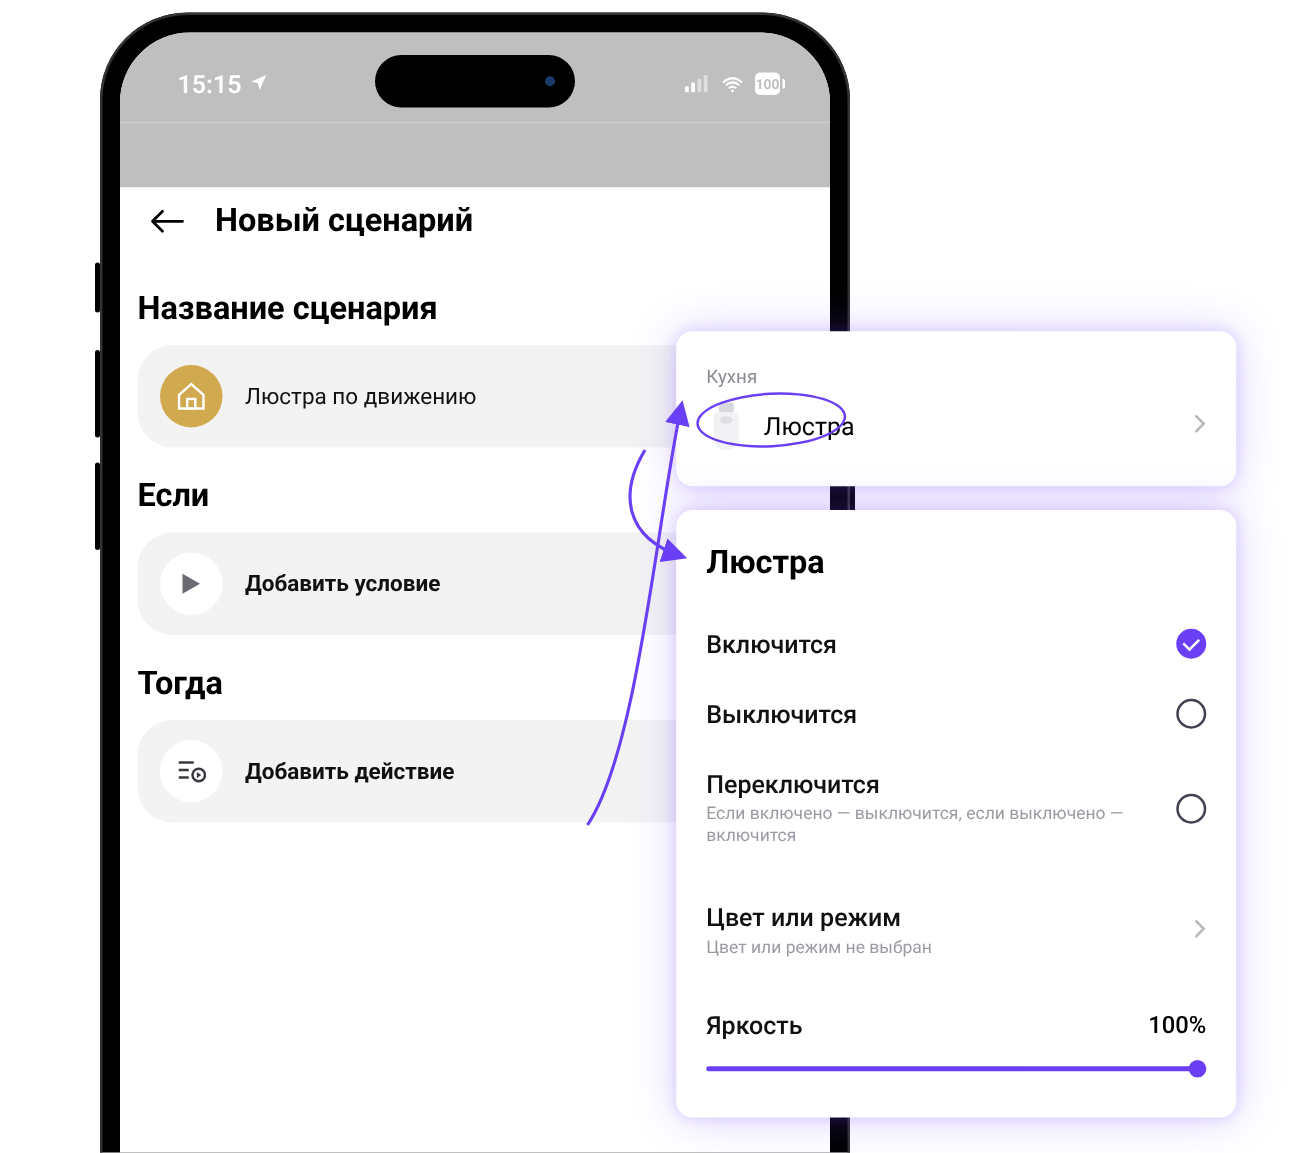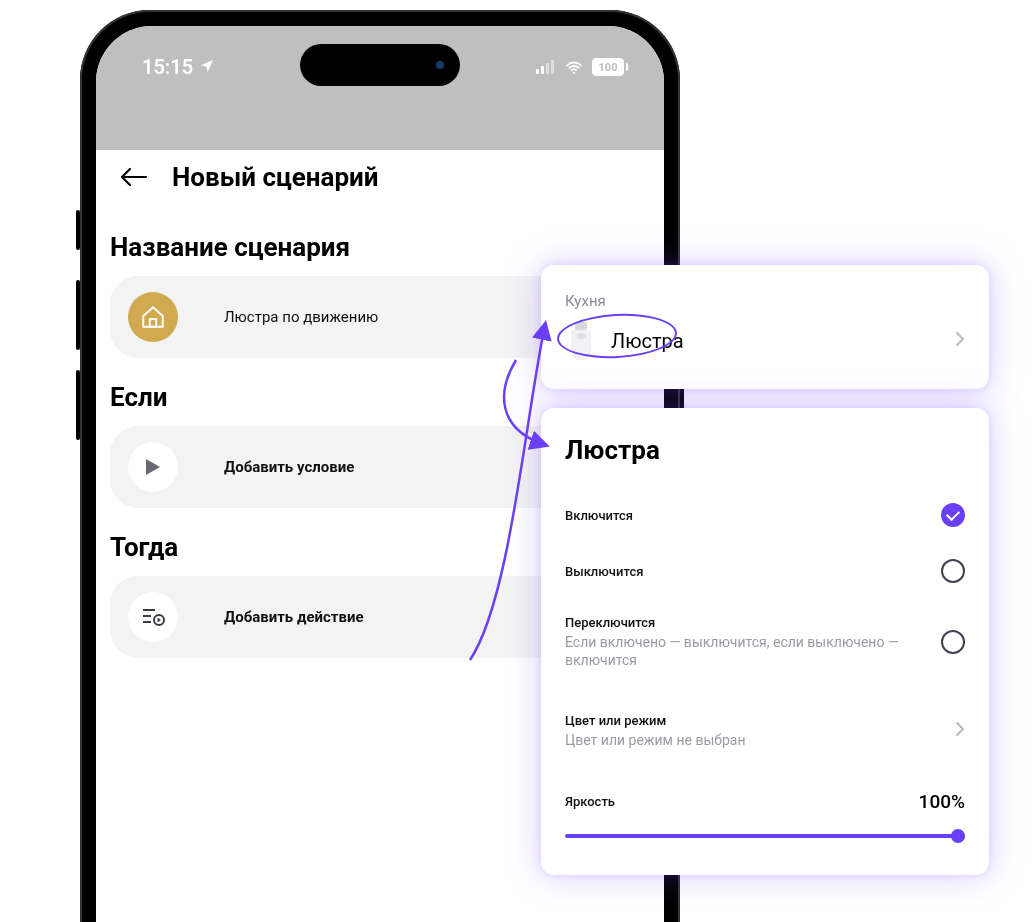--- a/index.html
+++ b/index.html
@@ -84,21 +84,21 @@
       display: flex;
       align-items: center;
       gap: 8px;
       margin-right: 4px;
     }
     .battery {
       display: inline-flex;
       align-items: center;
     }
     .battery-body {
-      width: 32px;
+      width: 20px;
       height: 18px;
       border: 1.5px solid #fff;
       border-radius: 4px;
       display: flex;
       align-items: center;
       justify-content: center;
       font-size: 11px;
       font-weight: 700;
       color: #bfbfbf;
       background: #fff;
@@ -167,24 +167,23 @@
       justify-content: center;
       flex-shrink: 0;
     }
     .icon-circle.gold {
       background: #d1a94f;
     }
     .icon-circle.white {
       background: #fff;
     }
     .card-label {
-      font-size: 15px;
+      font-size: 18px;
       color: #111;
       font-weight: 400;
-      margin-left: 28px;
     }
     .card-label.bold {
       font-weight: 700;
     }
 
     
     .popout {
       position: absolute;
       background: #fff;
       border-radius: 13px;
@@ -250,21 +249,21 @@
       padding: 16px 0;
     }
     .option-row + .option-row {
       
     }
     .option-text {
       flex: 1;
       padding-right: 12px;
     }
     .option-label {
-      font-size: 13px;
+      font-size: 20px;
       color: #111;
       font-weight: 500;
     }
     .option-sub {
       font-size: 14px;
       color: #9a9aa3;
       margin-top: 3px;
       line-height: 1.3;
     }
     .radio {

